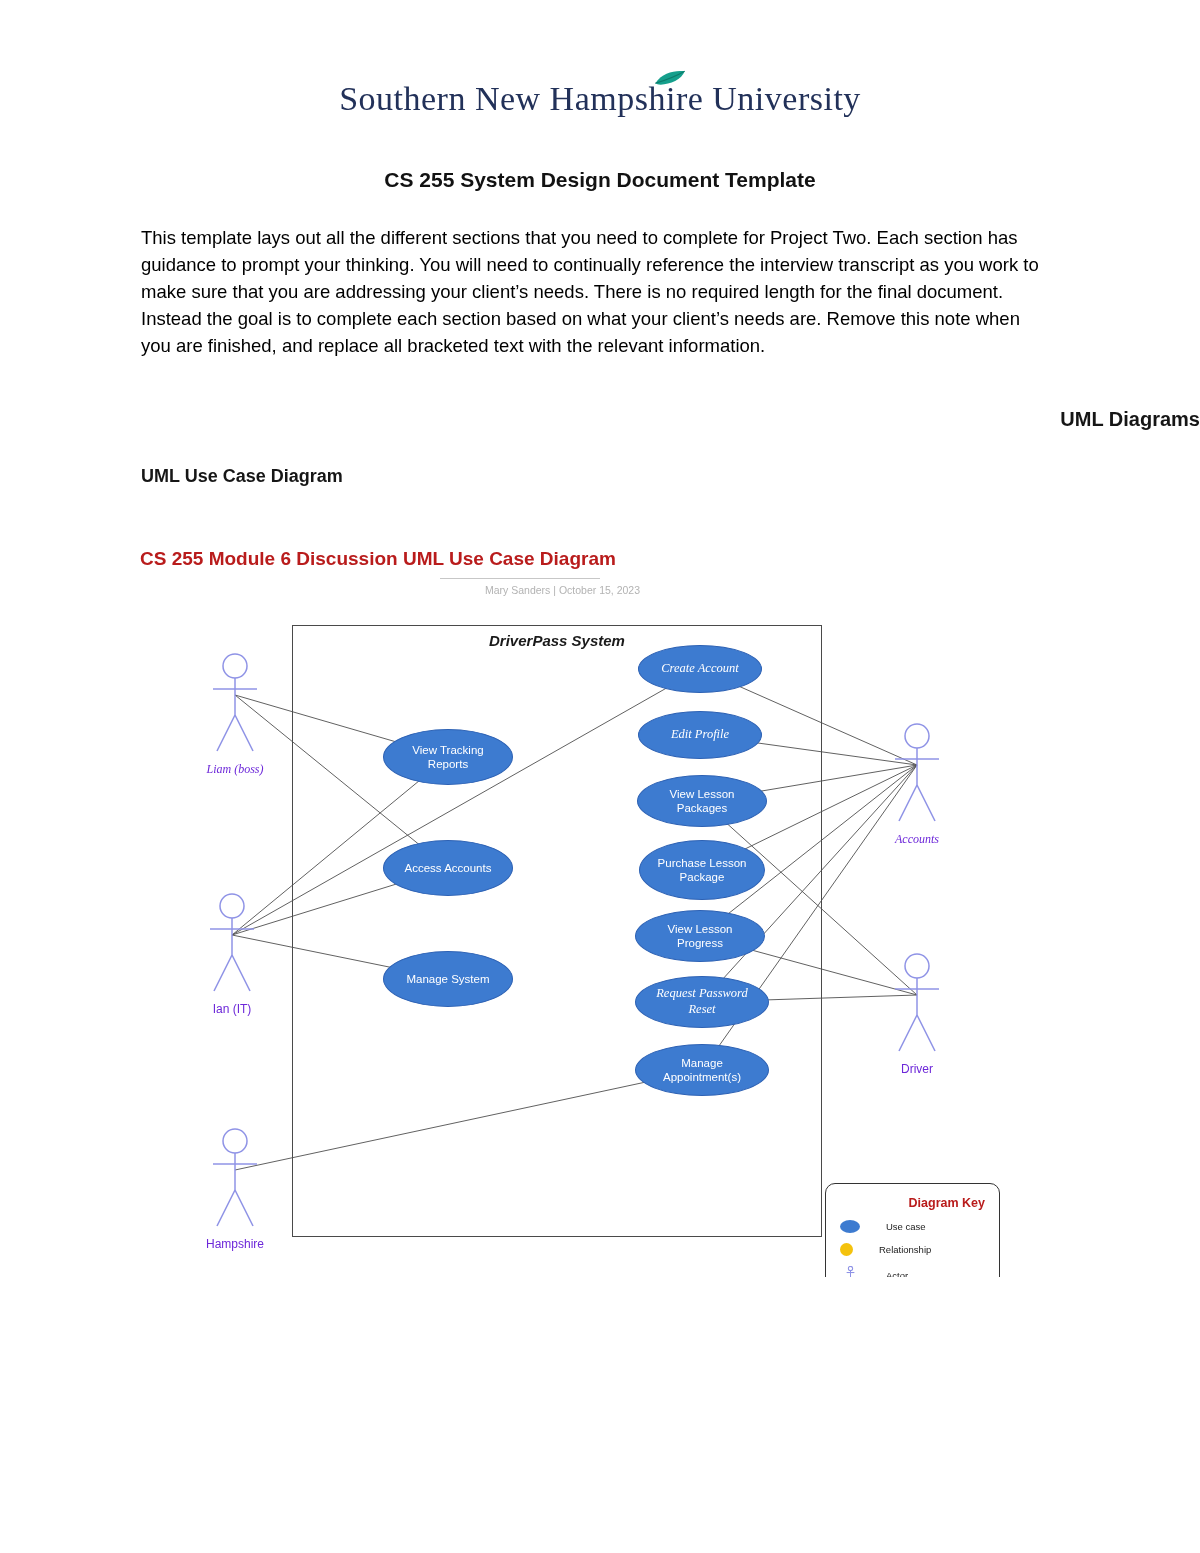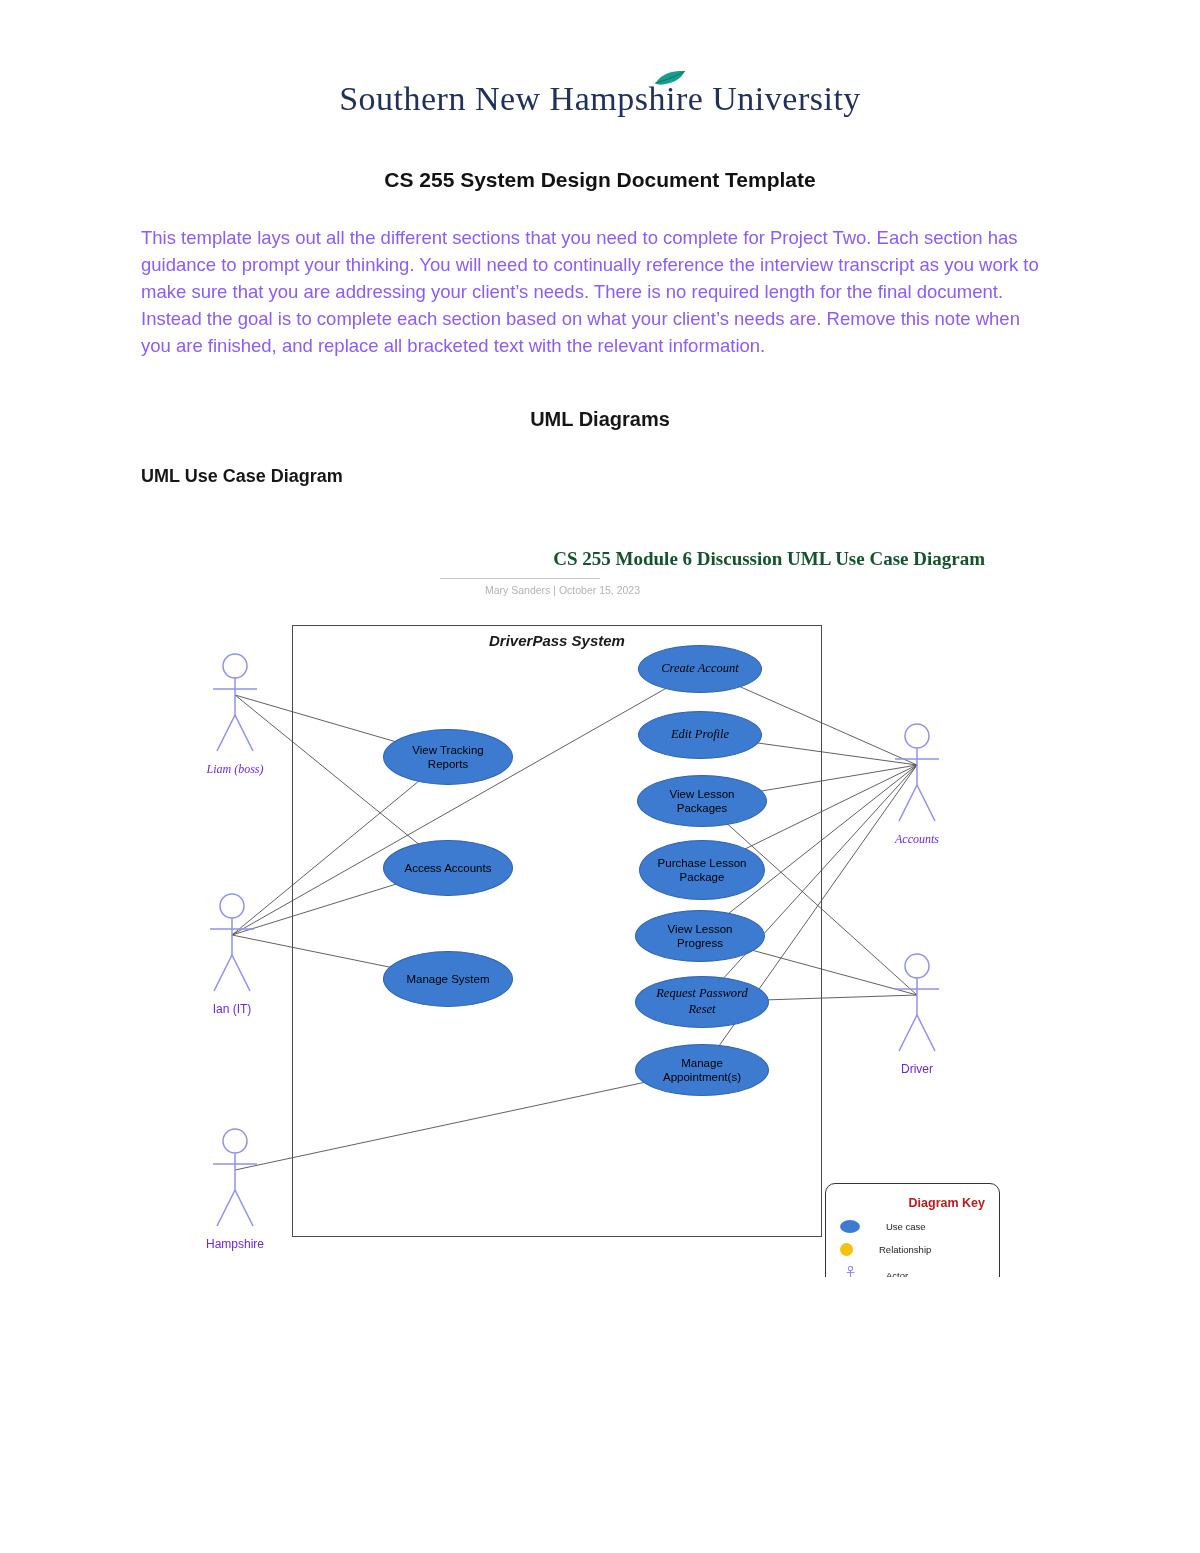--- a/index.html
+++ b/index.html
@@ -11,42 +11,42 @@
 
   
   .logo-wrap { position:absolute; top:80px; left:0; width:100%; text-align:center; }
   .logo { position:relative; display:inline-block; font-family:"Liberation Serif", serif;
           font-size:34px; color:#223159; letter-spacing:0.5px; }
 
   
   .doc-title { position:absolute; top:168px; left:0; width:100%; text-align:center;
                font-size:21px; font-weight:bold; color:#121212; }
   .intro { position:absolute; top:224px; left:141px; width:905px;
-           font-size:18.5px; line-height:27px; color:#8b5cf6; }
-  .h-uml { position:absolute; top:408px; left:0; width:100%; text-align:center;
+           font-size:18.5px; line-height:27px; color:#000000; }
+  .h-uml { position:absolute; top:408px; left:0; width:100%; text-align:right;
            font-size:20px; font-weight:bold; }
   .h-usecase { position:absolute; top:466px; left:141px; font-size:18px; font-weight:bold;text-align:center; }
 
   
   .diagram { position:absolute; left:140px; top:540px; width:880px; height:800px; }
-  .dg-title { position:absolute; top:8px; left:0; width:845px; text-align:right;
-              font-size:19px; font-weight:bold; color:#14532d;font-family:Liberation Serif, serif; }
+  .dg-title { position:absolute; top:8px; left:0; width:845px; text-align:left;
+              font-size:19px; font-weight:bold; color:#b91c1c; }
   .dg-underline { position:absolute; left:300px; top:38px; width:160px; height:1px; background:#c7c7c7; }
   .dg-subtitle { position:absolute; top:44px; left:0; width:845px; text-align:center;
                  font-size:10.5px; color:#b3b3b3; }
 
   .edge-layer { position:absolute; left:0; top:0; z-index:2; }
 
   .boundary { position:absolute; left:152px; top:85px; width:530px; height:612px;
               border:1.5px solid #4a4a4a; z-index:1; background:transparent; }
   .boundary-label { position:absolute; top:6px; left:0; width:100%; text-align:center;
                     font-size:15px; font-weight:bold; font-style:italic; color:#1a1a1a; }
 
   .uc { position:absolute; z-index:3; background:var(--uc-fill,#3d7bd0); border:1px solid #2e62b4;
-        border-radius:50%; color:#000000; display:flex; align-items:center; justify-content:center;
+        border-radius:50%; color:#ffffff; display:flex; align-items:center; justify-content:center;
         text-align:center; font-size:11.5px; line-height:1.25; padding:4px 12px; }
   .uc.it { font-family:"Liberation Serif", serif; font-style:italic; font-size:12.5px; }
 
   .uc-view-tracking        { left:243px; top:189px; width:130px; height:56px; }
   .uc-access-accounts      { left:243px; top:300px; width:130px; height:56px; }
   .uc-manage-system        { left:243px; top:411px; width:130px; height:56px; }
   .uc-create-account       { left:498px; top:105px; width:124px; height:48px; }
   .uc-edit-profile         { left:498px; top:171px; width:124px; height:48px; }
   .uc-view-lesson-packages { left:497px; top:235px; width:130px; height:52px; }
   .uc-purchase-lesson-package { left:499px; top:300px; width:126px; height:60px; }

